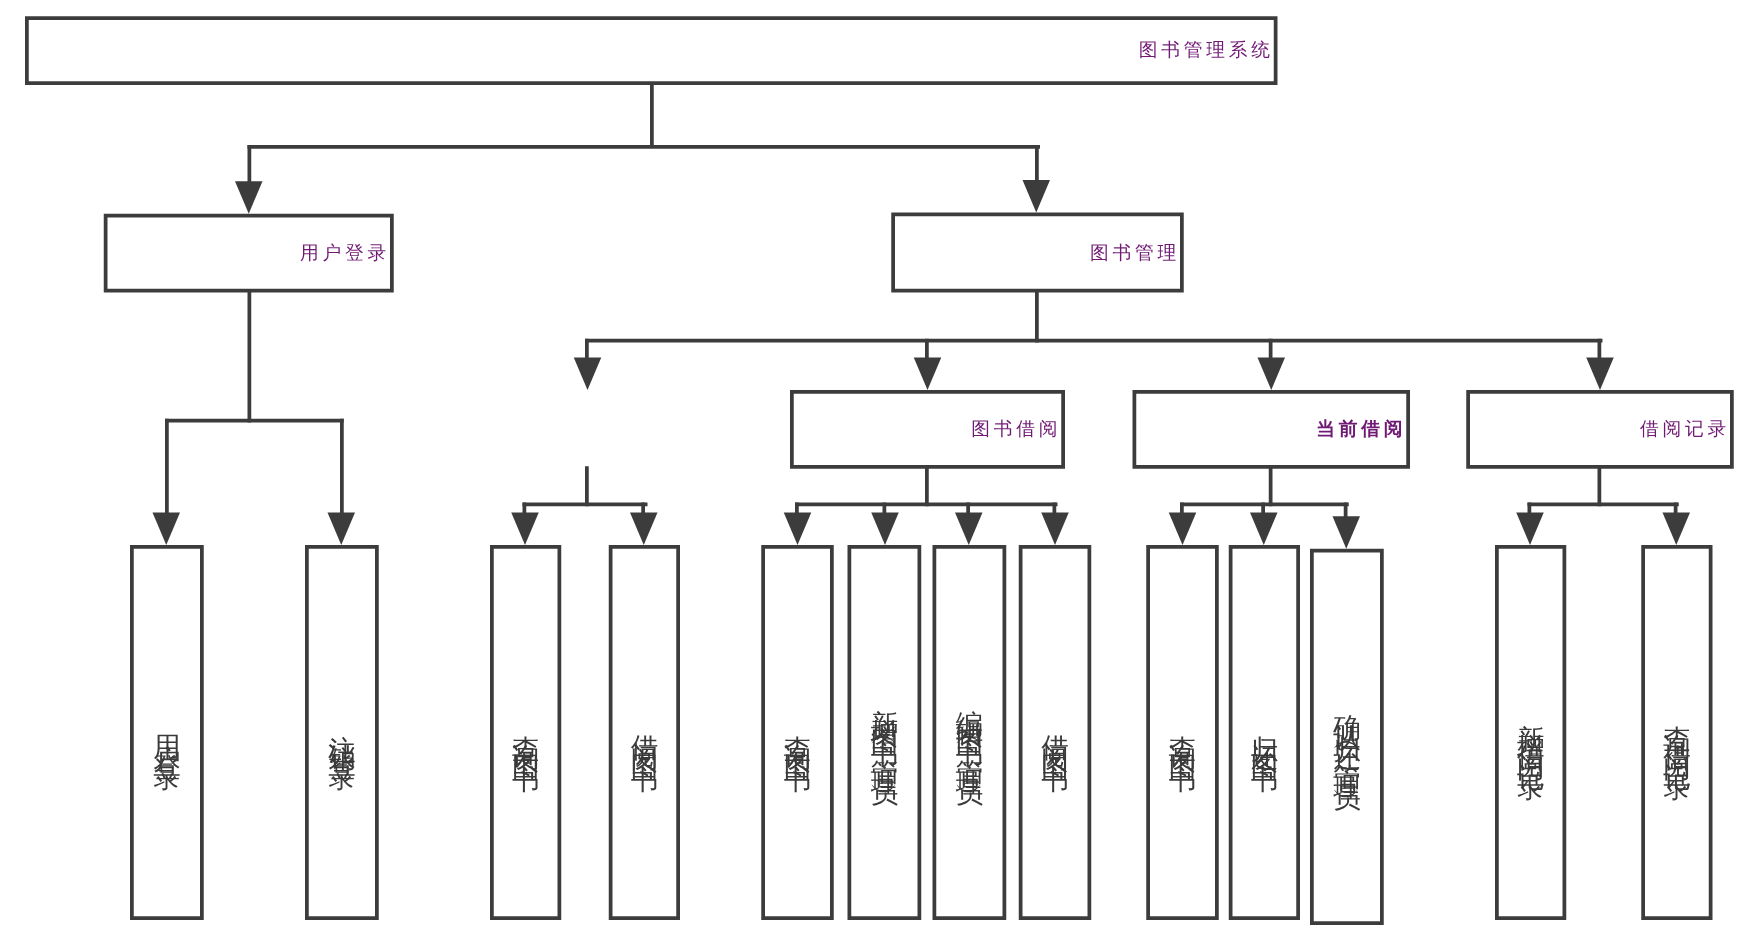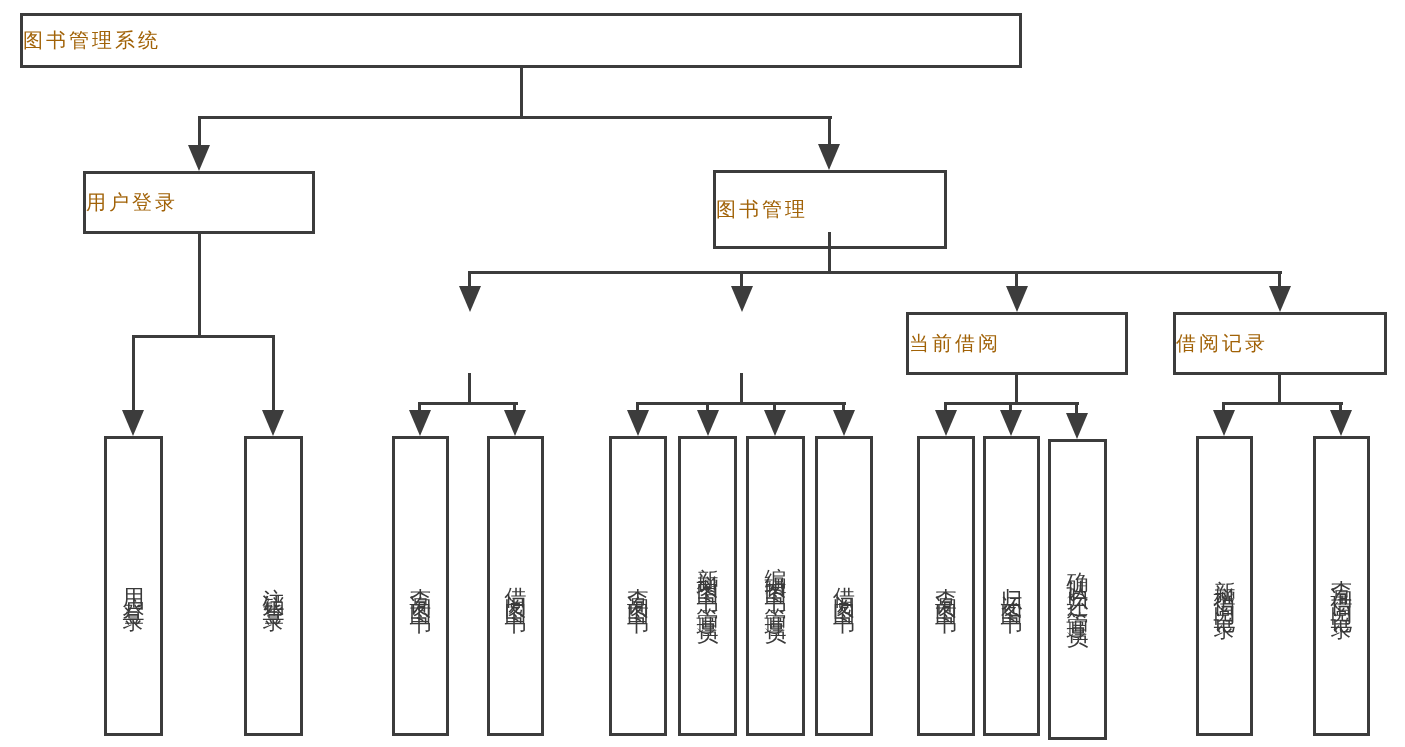--- a/index.html
+++ b/index.html
@@ -5,22 +5,22 @@
   html,body { margin:0; padding:0; background:#fff; }
   .canvas {
     position:relative; width:1405px; height:747px;
     background:#ffffff; overflow:hidden;
     font-family:"Liberation Sans", sans-serif;
     color:#3a3a3a;
   }
   .node {
     position:absolute; box-sizing:border-box;
     border:3px solid #3c3c3c; background:#ffffff;
-    display:flex; align-items:center; justify-content:flex-start;
-    font-size:20px; letter-spacing:3px; color:#a16207;
+    display:flex; align-items:center; justify-content:flex-end;
+    font-size:15px; letter-spacing:3px; color:#701a75;
     white-space:nowrap;
   }
   .leaf {
     position:absolute; box-sizing:border-box;
     border:3px solid #3c3c3c; background:#ffffff;
     display:flex; align-items:center; justify-content:center;
   }
   .vtext {
     writing-mode:vertical-rl; text-orientation:mixed;
     font-size:22px; letter-spacing:8px; color:#3a3a3a;
@@ -47,27 +47,30 @@
 <div class="canvas">
 
   <div class="node" style="left:20px; top:13px; width:1002px; height:55px;">
     <span>图书管理系统</span>
   </div>
 
   <div class="node" style="left:83px; top:171px; width:232px; height:63px;">
     <span>用户登录</span>
   </div>
 
-  <div class="node" style="left:713px; top:170px; width:234px; height:79px;">
+  <div class="node" style="left:713px; top:170px; width:234px; height:64px;">
     <span>图书管理</span>
   </div>
 
 
+  <div class="node" style="left:632px; top:312px; width:220px; height:63px;">
+    <span>图书借阅</span>
+  </div>
 
-  <div class="node" style="left:906px; top:312px; width:222px; height:63px;">
+  <div class="node" style="left:906px; top:312px; width:222px; height:63px;font-weight:bold;">
     <span>当前借阅</span>
   </div>
 
   <div class="node" style="left:1173px; top:312px; width:214px; height:63px;">
     <span>借阅记录</span>
   </div>
 
   <div class="leaf" style="left:104px; top:436px; width:59px; height:300px;">
     <span class="vtext">用户登录</span>
   </div>

